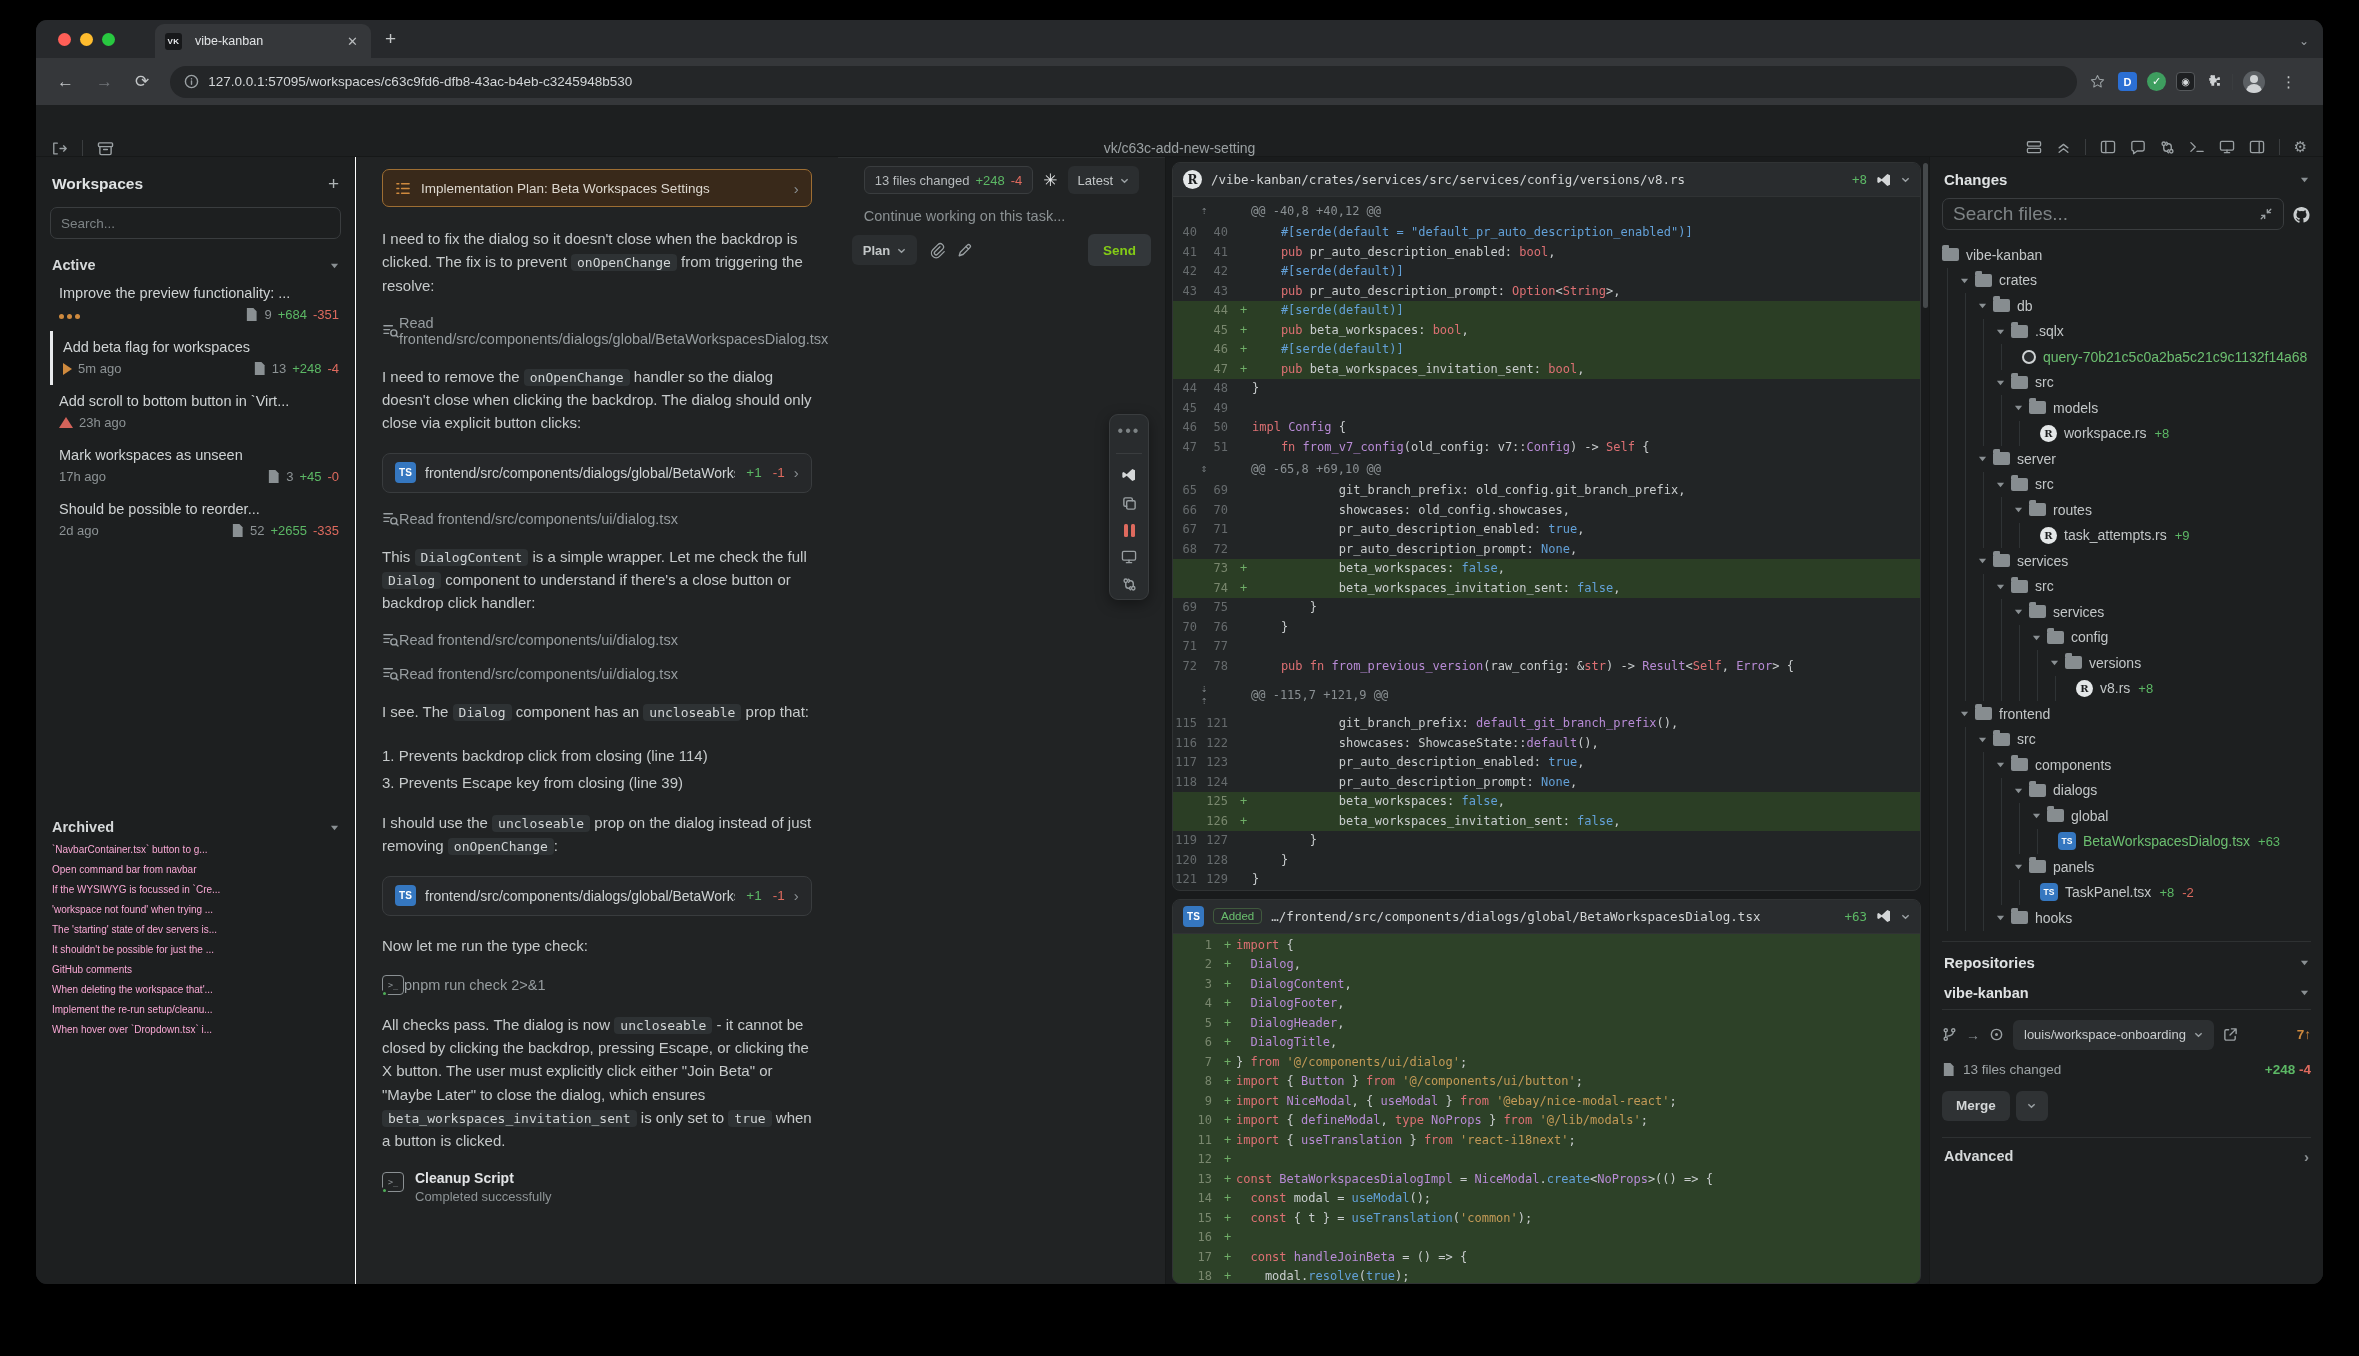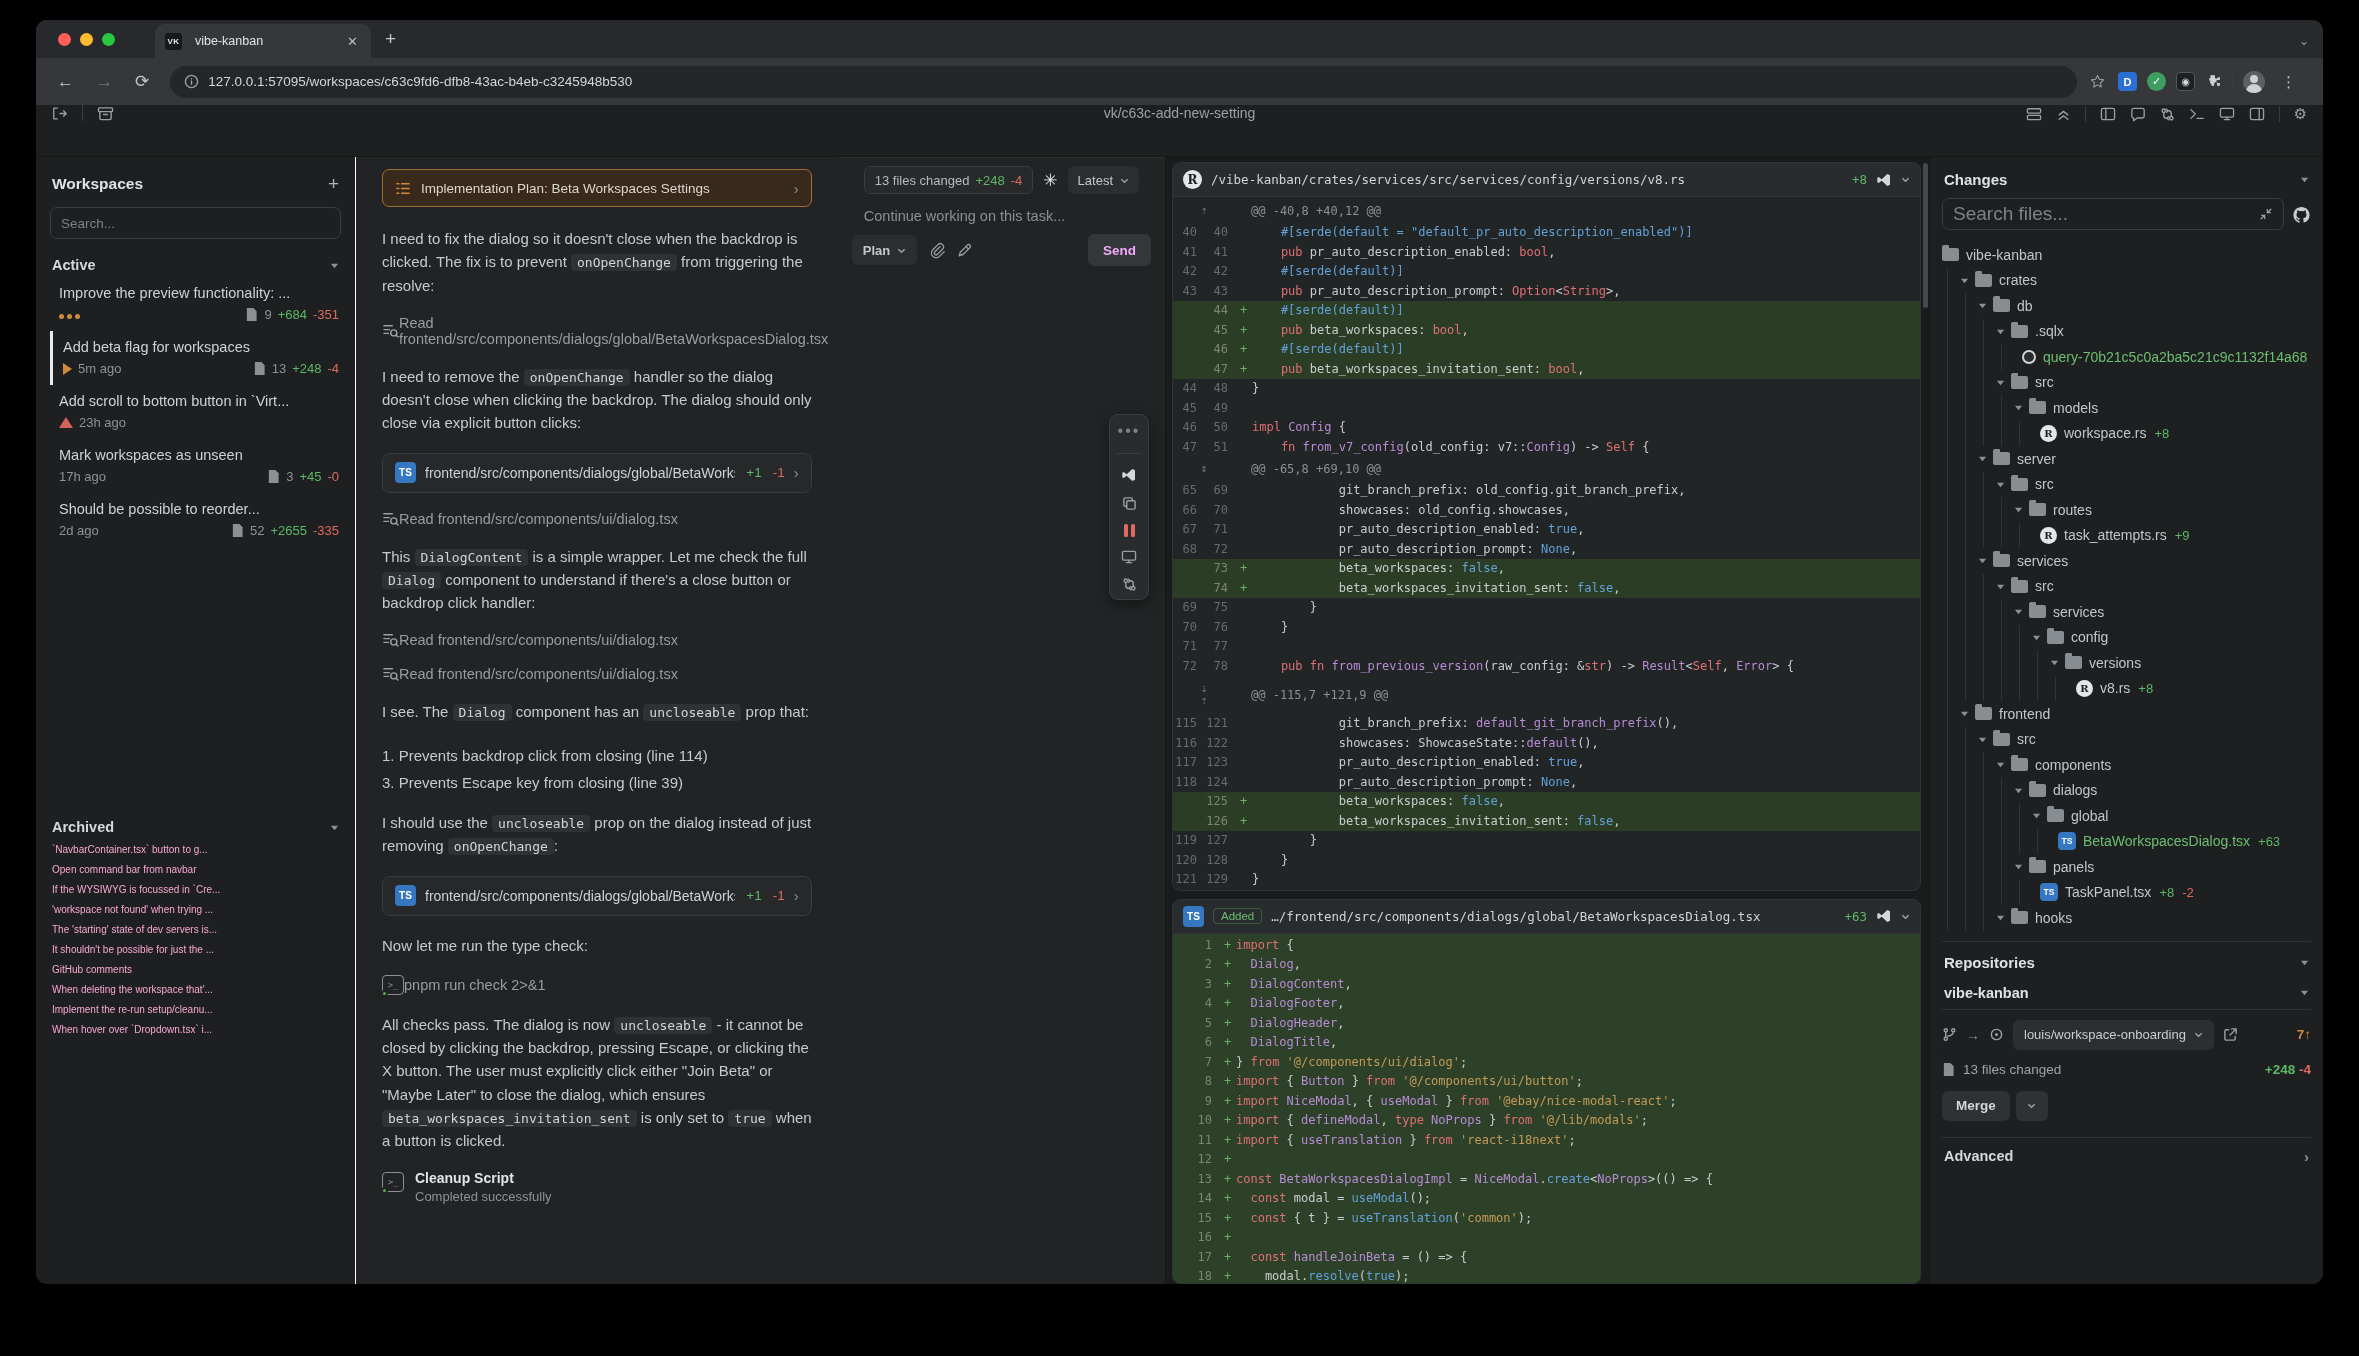--- a/index.html
+++ b/index.html
@@ -23,21 +23,21 @@
 .ext{display:flex;align-items:center;gap:10px;padding:0 8px}
 .badge-d{width:19px;height:19px;border-radius:4px;background:#2b6fd4;color:#fff;font-weight:bold;font-size:11px;display:flex;align-items:center;justify-content:center}
 .badge-s{width:19px;height:19px;border-radius:50%;background:#3e9e5f;color:#fff;font-size:11px;display:flex;align-items:center;justify-content:center}
 .badge-o{width:19px;height:19px;border-radius:4px;background:#1d1f21;border:1px solid #55585b;color:#d7dadb;font-size:10px;display:flex;align-items:center;justify-content:center}
 .avatar{width:22px;height:22px;border-radius:50%;background:#5b5f63;position:relative;overflow:hidden}
 .avatar:before{content:"";position:absolute;left:7px;top:4px;width:8px;height:8px;border-radius:50%;background:#cfd2d4}
 .avatar:after{content:"";position:absolute;left:3px;top:13px;width:16px;height:10px;border-radius:8px 8px 0 0;background:#cfd2d4}
 .kebab{color:#c3c6c8;font-size:15px;padding:0 6px;letter-spacing:1px}
 
 .app{flex:1;display:flex;flex-direction:column;background:#1d1f20;min-height:0}
-.app-header{height:52px;flex:none;display:flex;align-items:flex-start;padding:0 16px;position:relative;border-bottom:1px solid #161818}
+.app-header{height:52px;flex:none;display:flex;align-items:flex-end;padding:0 16px;position:relative;border-bottom:1px solid #161818}
 .ah-title{position:absolute;left:50%;transform:translateX(-50%);color:#9ba1a3;font-size:14px}
 .ah-left,.ah-right{display:flex;align-items:center;gap:14px}
 .ah-right{margin-left:auto}
 .mini{color:#9aa0a3;display:inline-flex;align-items:center}
 .sep{width:1px;height:16px;background:#3a3d3f}
 .main{flex:1;display:flex;min-height:0}
 
 .sidebar{width:320px;flex:none;border-right:1px solid #ffffff;display:flex;flex-direction:column;padding:12px 14px 0 14px;overflow:hidden}
 .ws-head{display:flex;align-items:center;justify-content:space-between;padding:4px 2px 12px 2px}
 .ws-title{color:#dfe2e3;font-size:15.5px;font-weight:bold}
@@ -79,21 +79,21 @@
 .script-t{color:#e2e4e6;font-size:14px;font-weight:bold}
 .script-s{color:#8d9395;font-size:13px;margin-top:3px}
 .chat-foot{flex:none;border-top:1px solid #2e3132}
 .foot-row1{height:44px;display:flex;align-items:center;padding:0 26px;gap:10px}
 .chip{height:28px;border:1px solid #3a3d3f;background:#27292b;border-radius:6px;display:flex;align-items:center;padding:0 10px;gap:6px;font-size:13px;color:#b7bbbd}
 .burst{margin-left:auto;color:#eceeef;font-size:17px}
 .latest{height:28px;background:#2b2e30;border-radius:6px;display:flex;align-items:center;gap:7px;padding:0 10px;color:#c3c7c8;font-size:13px}
 .foot-input{padding:6px 26px 4px 26px;color:#8b9193;font-size:14.5px}
 .foot-row2{height:50px;display:flex;align-items:center;padding:0 14px 6px 14px;gap:12px}
 .mode{height:30px;background:#2b2e30;border-radius:6px;display:flex;align-items:center;gap:7px;padding:0 11px;color:#c3c7c8;font-size:13px;font-weight:bold}
-.send{margin-left:auto;height:32px;background:#33373a;border-radius:6px;display:flex;align-items:center;padding:0 15px;color:#f0abfc;font-size:13.5px;font-weight:bold}
+.send{margin-left:auto;height:32px;background:#33373a;border-radius:6px;display:flex;align-items:center;padding:0 15px;color:#84cc16;font-size:13.5px;font-weight:bold}
 .fl-toolbar{position:absolute;right:16px;top:257px;width:40px;background:#292c2e;border:1px solid #3a3d3f;border-radius:9px;display:flex;flex-direction:column;align-items:center;padding:7px 0;gap:13px;box-shadow:0 4px 14px rgba(0,0,0,.4)}
 .fl-toolbar .dv{width:26px;height:1px;background:#3a3d3f}
 .pause{display:inline-flex;gap:3px}
 .pause i{width:4px;height:13px;background:#de6a5e;border-radius:1.5px}
 
 .diffcol{width:764px;flex:none;background:#191b1c;padding:5px 8px 0 6px;display:flex;flex-direction:column;gap:8px;min-height:0;position:relative;border-right:1px solid #161818}
 .dthumb{position:absolute;right:1px;top:6px;width:5px;height:145px;border-radius:3px;background:#45494b}
 .dpanel{background:#222526;border:1px solid #303334;border-radius:8px;overflow:hidden;flex:none}
 .dpanel.grow{flex:1;min-height:0}
 .dhead{height:34px;background:#292c2e;display:flex;align-items:center;padding:0 10px;gap:9px;border-bottom:1px solid #303334}

